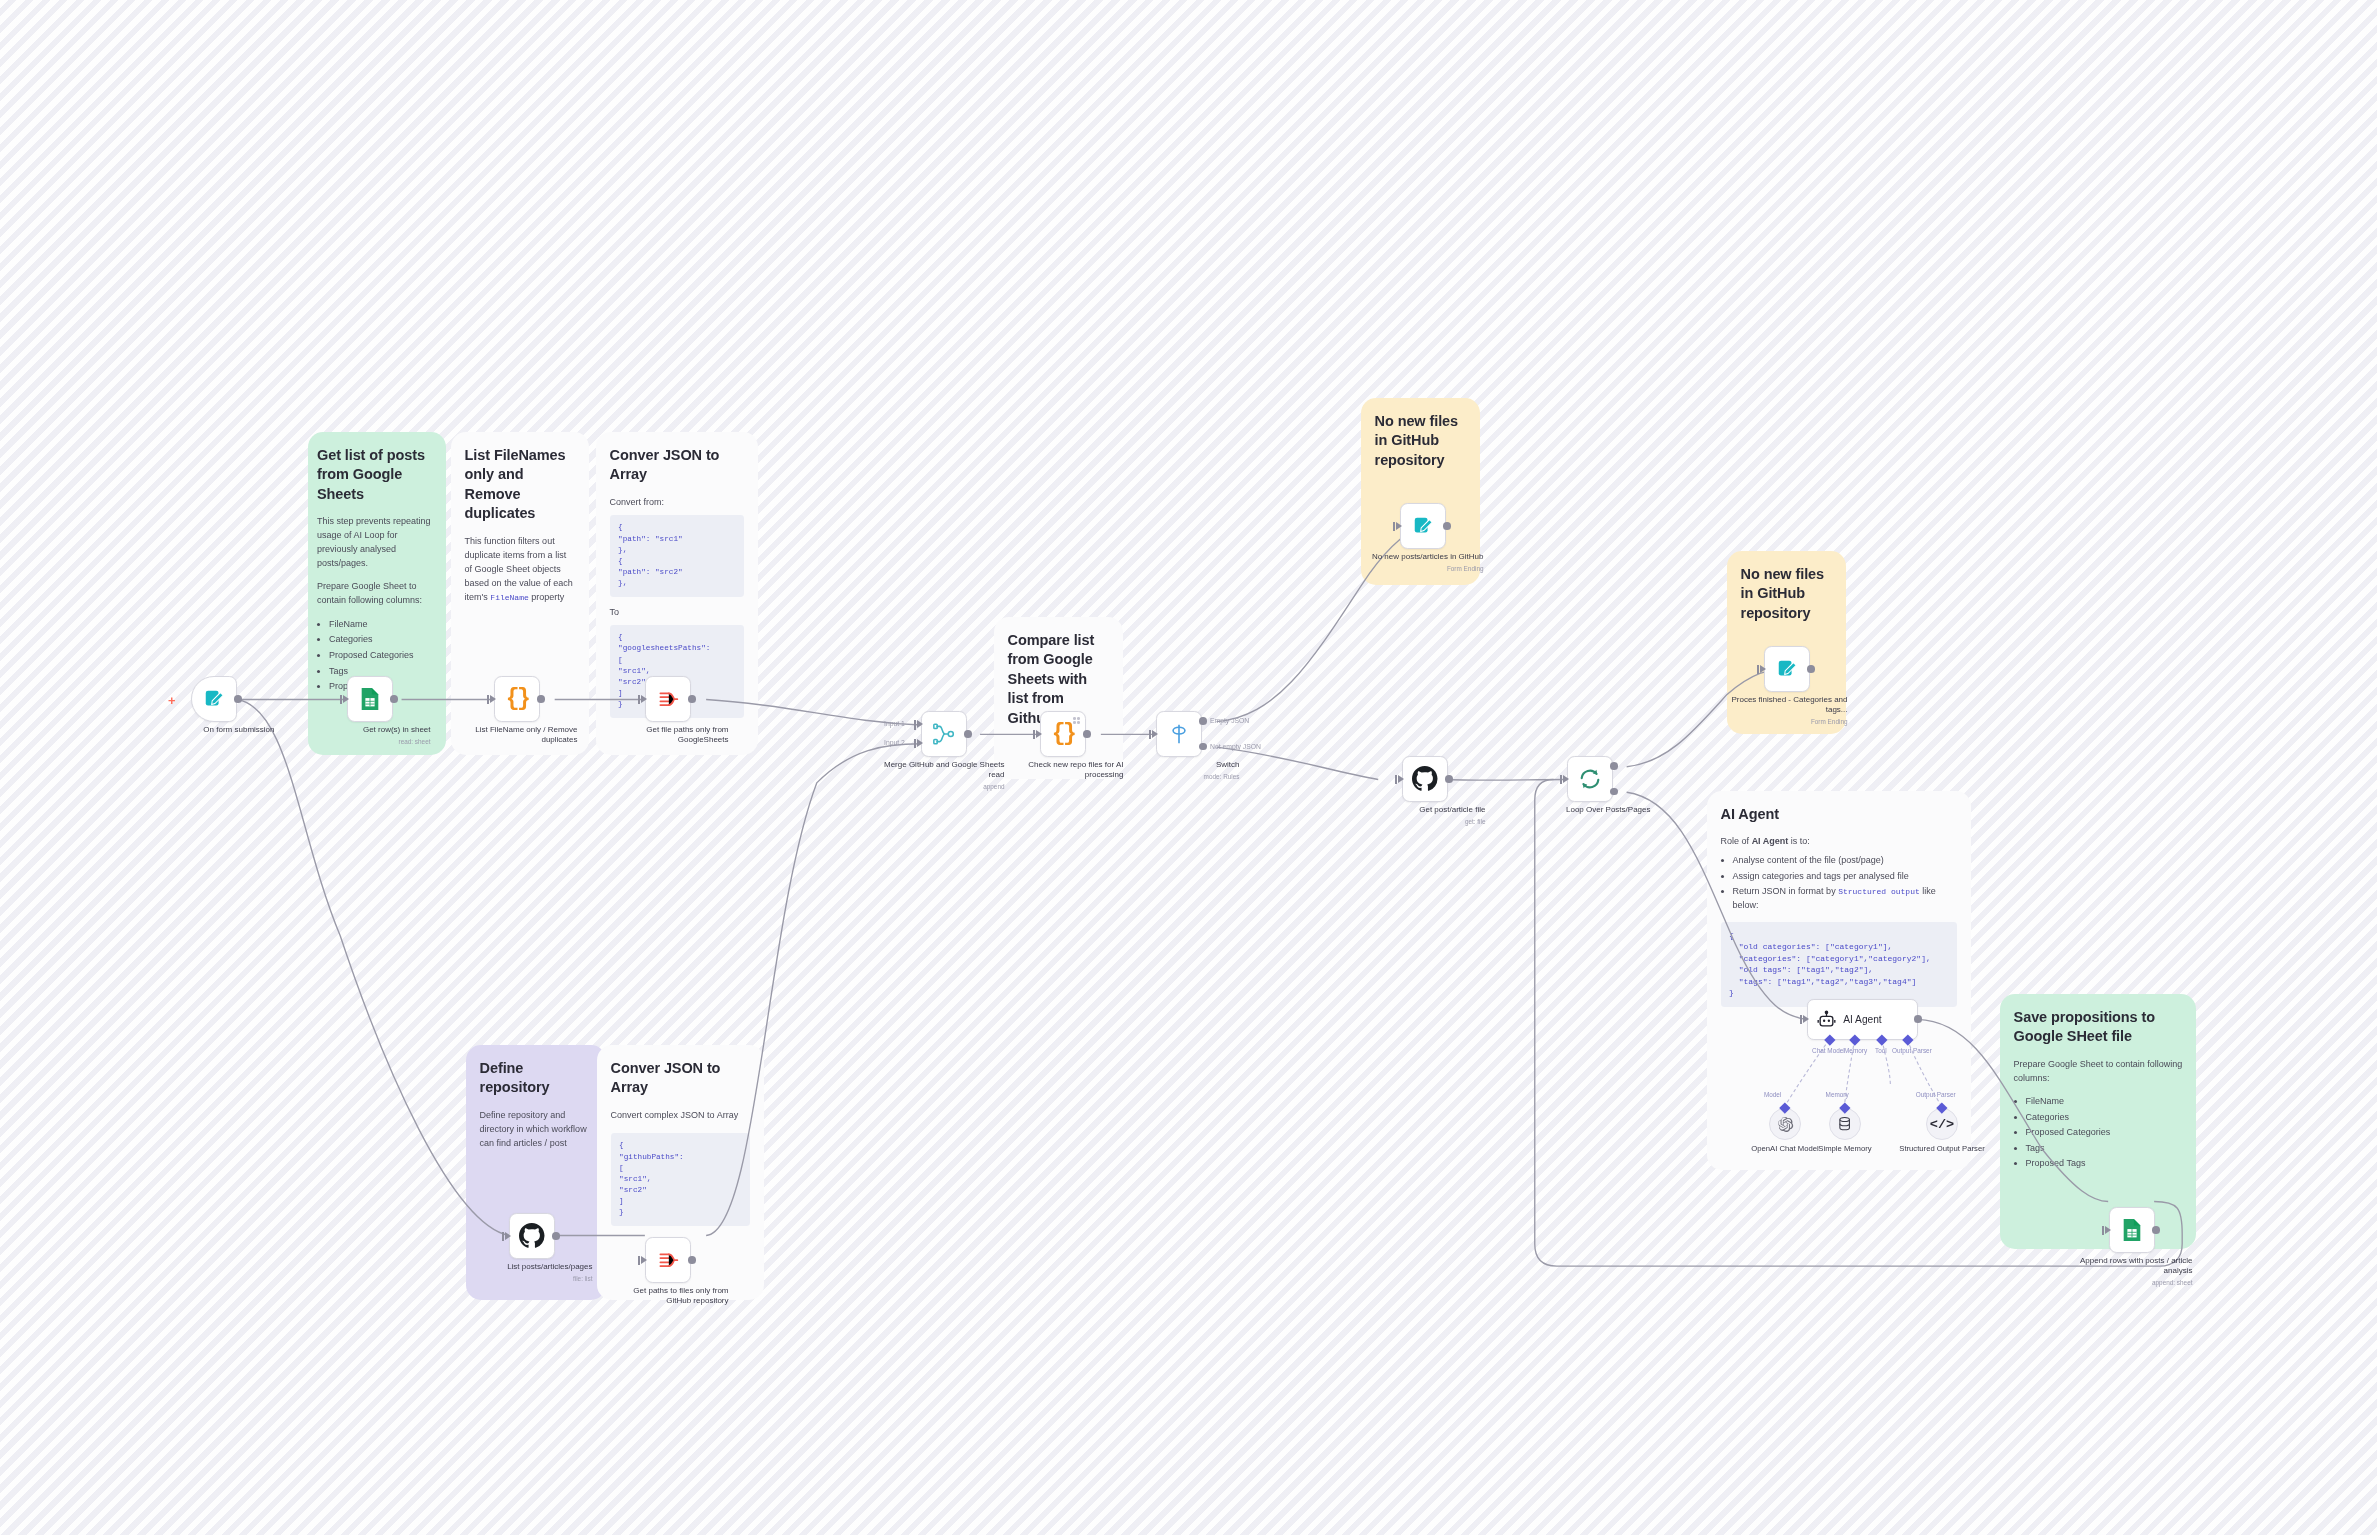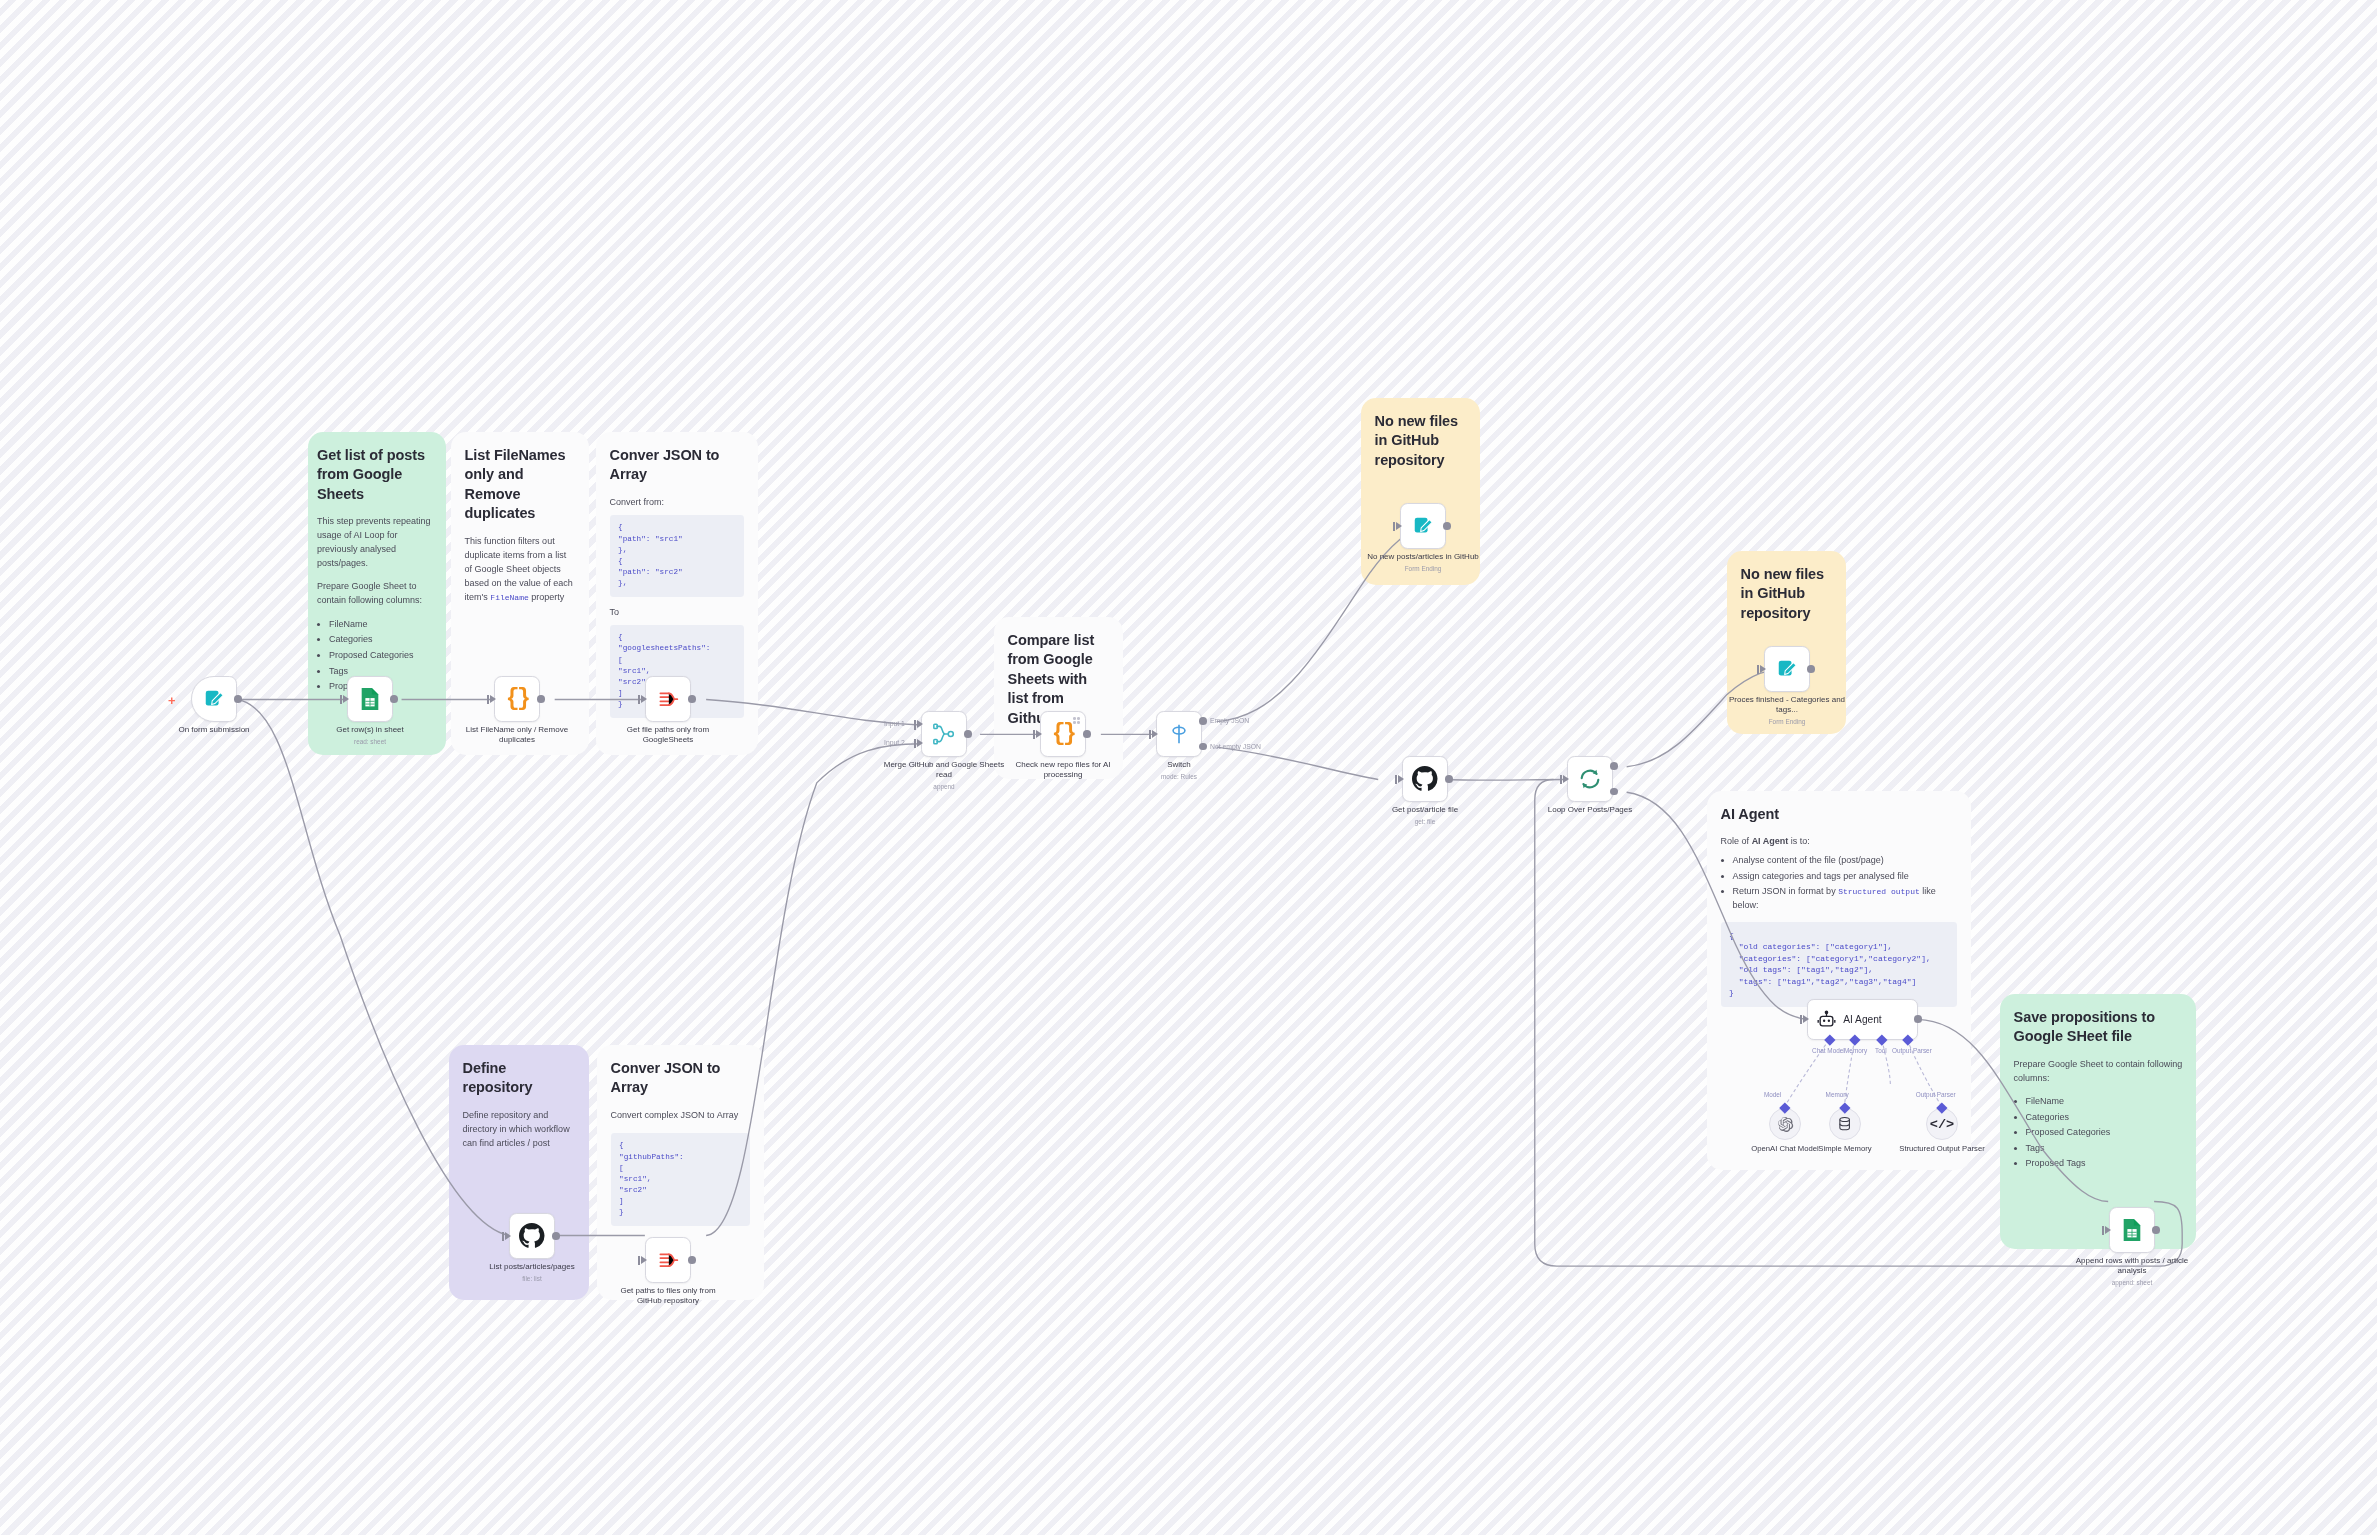--- a/index.html
+++ b/index.html
@@ -73,21 +73,21 @@
     border-radius: 6.8px;
     justify-content: flex-start;
     padding-left: 8.5px;
     gap: 7.7px;
   }
   .node-label {
     position: absolute;
     top: 49px; left: 50%;
     transform: translateX(-50%);
     width: 121px;
-    text-align: center;
+    text-align: right;
     font-size: 8px;
     color: #3a3a48;
     line-height: 1.3;
     z-index: 6;
   }
   .node-sub {
     display: block;
     font-size: 6.4px;
     color: #9a9aab;
     margin-top: 2.6px;
@@ -292,21 +292,21 @@
       </ul>
       <div class="code" style="font-size:8px;">{
   "old categories": ["category1"],
   "categories": ["category1","category2"],
   "old tags": ["tag1","tag2"],
   "tags": ["tag1","tag2","tag3","tag4"]
 }</div>
     </div>
   </div>
 
-  <div class="note note-purple" style="left:449px; top:1045px; width:140px; height:255px;">
+  <div class="note note-purple" style="left:466px; top:1045px; width:140px; height:255px;">
     <div class="n-title">Define repository</div>
     <div class="n-body">
       <p>Define repository and directory in which workflow can find articles / post</p>
     </div>
   </div>
 
   <div class="note note-white" style="left:597px; top:1045px; width:167px; height:255px;">
     <div class="n-title">Conver JSON to Array</div>
     <div class="n-body">
       <p style="margin-bottom:10px;">Convert complex JSON to Array</p>

